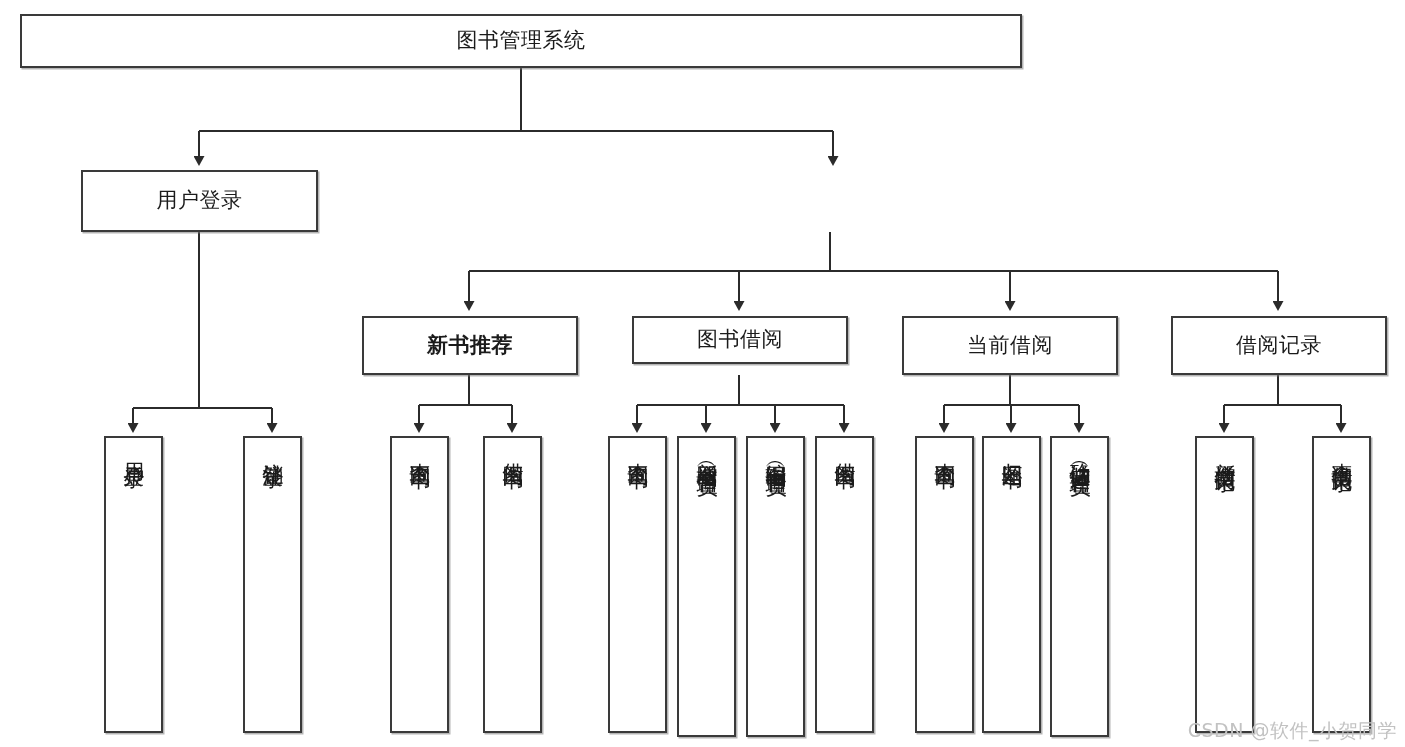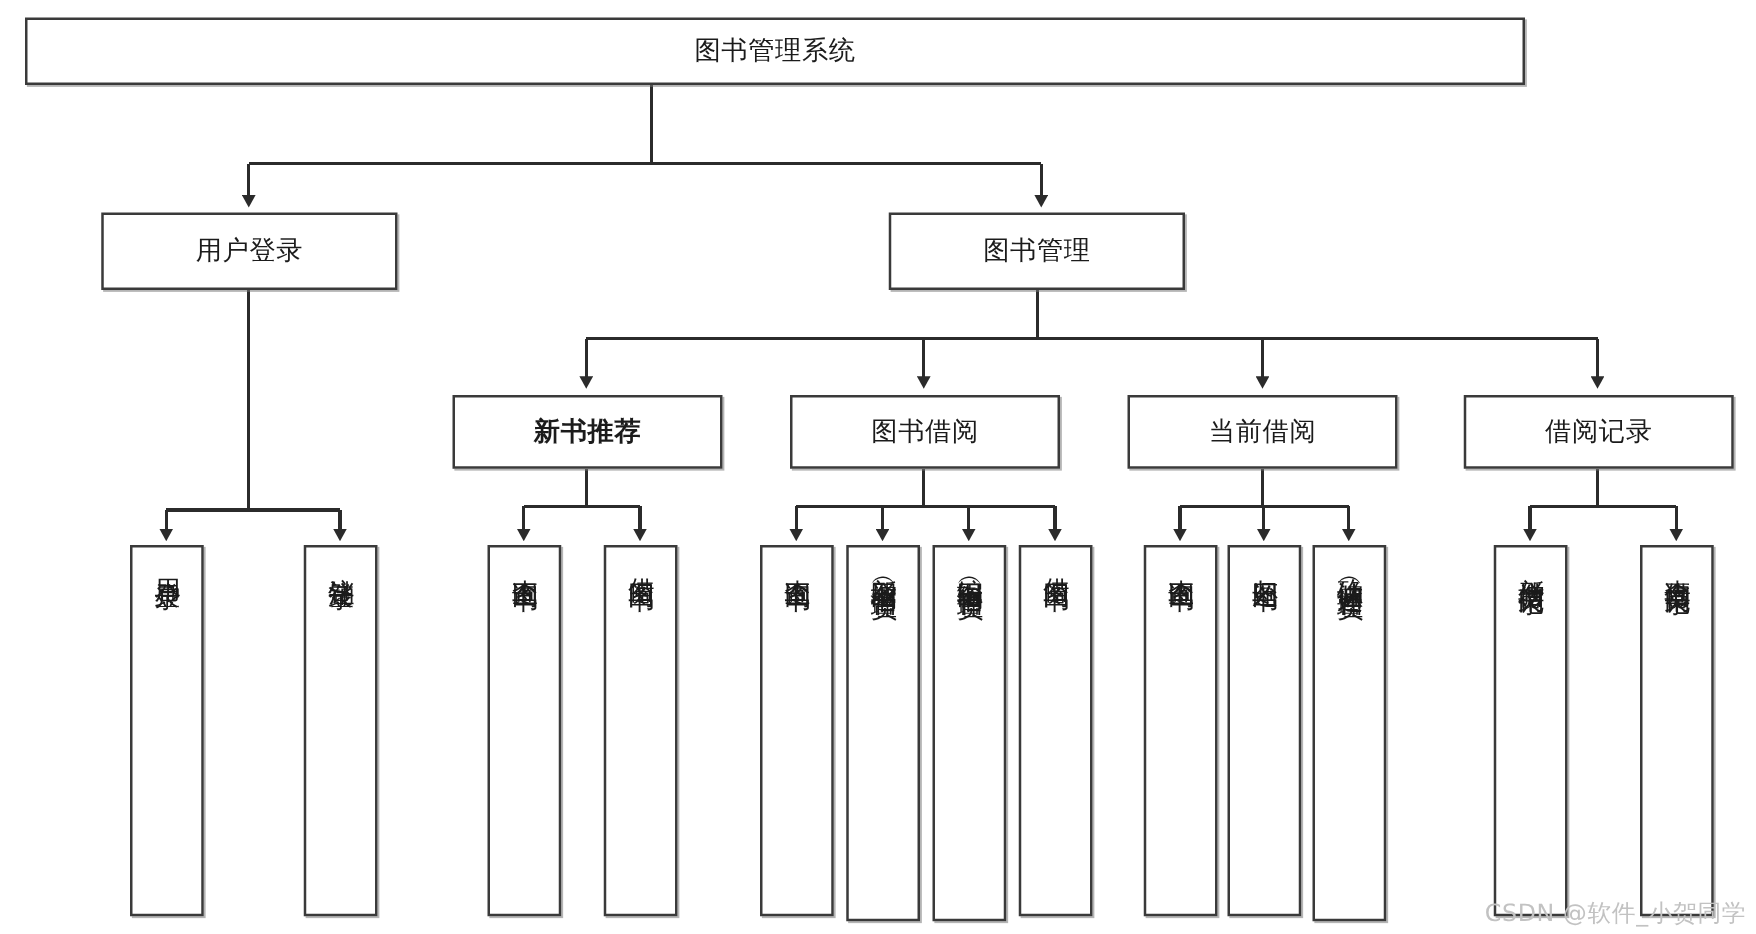--- a/index.html
+++ b/index.html
@@ -120,35 +120,32 @@
       <path d="M1011,405 L1011,424" marker-end="url(#arrow)"></path>
       <path d="M1079,405 L1079,424" marker-end="url(#arrow)"></path>
 
       <path d="M1278,375 L1278,405"></path>
       <path d="M1224,405 L1341,405"></path>
       <path d="M1224,405 L1224,424" marker-end="url(#arrow)"></path>
       <path d="M1341,405 L1341,424" marker-end="url(#arrow)"></path>
     </g>
   </svg>
 
-  <div class="node horiz" style="left:20px; top:14px; width:1200px; height:54px;">
+  <div class="node horiz" style="left:20px; top:14px; width:1002px; height:54px;">
     <span class="label">图书管理系统</span>
   </div>
 
   <div class="node horiz" style="left:81px; top:170px; width:237px; height:62px;">
     <span class="label">用户登录</span>
   </div>
-  <div class="node horiz" style="left:711px; top:170px; width:237px; height:62px;">
-    <span class="label">图书管理</span>
-  </div>
 
   <div class="node horiz" style="left:362px; top:316px; width:216px; height:59px;font-weight:bold;">
     <span class="label">新书推荐</span>
   </div>
-  <div class="node horiz" style="left:632px; top:316px; width:216px; height:59px;">
+  <div class="node horiz" style="left:632px; top:316px; width:216px; height:48px;">
     <span class="label">图书借阅</span>
   </div>
   <div class="node horiz" style="left:1171px; top:316px; width:216px; height:59px;">
     <span class="label">借阅记录</span>
   </div>
   <div class="node horiz" style="left:902px; top:316px; width:216px; height:59px;">
     <span class="label">当前借阅</span>
   </div>
 
   <div class="node vert" style="left:104px; top:436px; width:59px; height:297px;">

